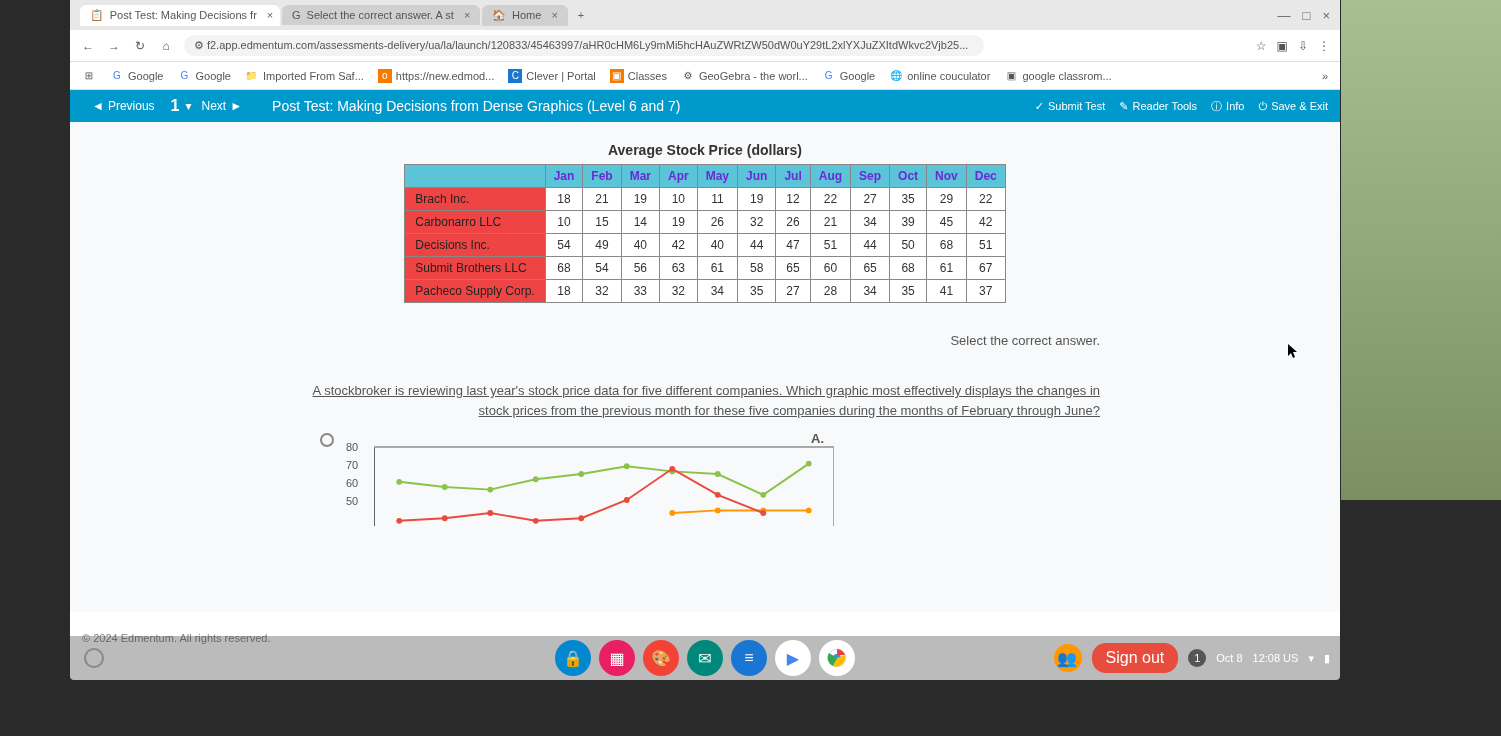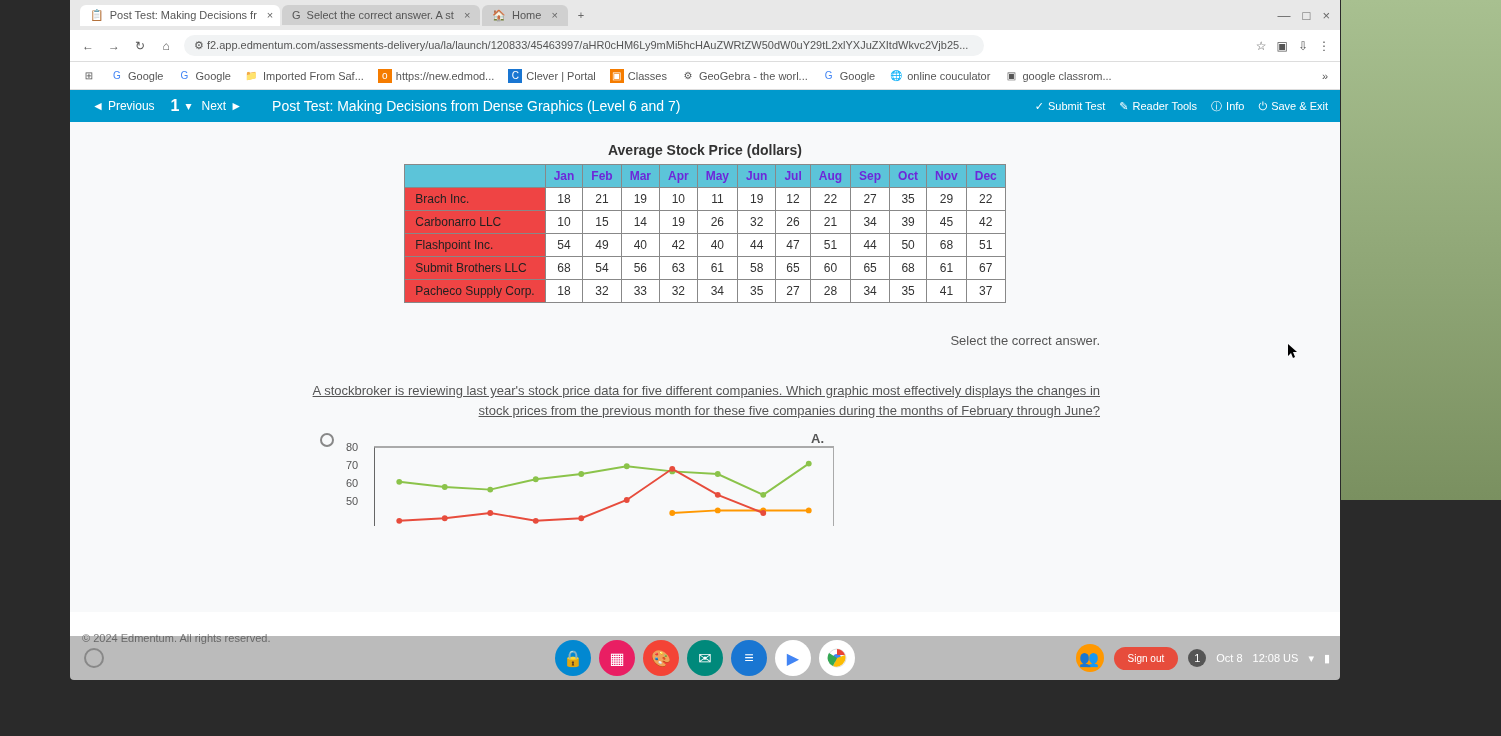--- a/index.html
+++ b/index.html
@@ -52,21 +52,21 @@
 .chart { position: relative; width: 460px; height: 80px; border: 1px solid #aaa; border-left: none; border-bottom: none; margin-left: 30px; }
 .y-axis { position: absolute; left: -28px; top: -6px; font-size: 11px; color: #555; display: flex; flex-direction: column; gap: 6px; }
 .chart-area { position: absolute; left: 0; top: 0; width: 100%; height: 100%; border-left: 1px solid #666; border-top: 1px solid #aaa; }
 svg.plot { width: 100%; height: 100%; }
 
 .footer { position: absolute; bottom: 36px; left: 12px; font-size: 11px; color: #888; }
 
 .taskbar { position: absolute; bottom: 0; left: 0; right: 0; height: 44px; background: rgba(30,30,30,0.3); display: flex; align-items: center; justify-content: center; gap: 8px; }
 .tb-icon { width: 36px; height: 36px; border-radius: 50%; display: flex; align-items: center; justify-content: center; font-size: 16px; color: #fff; }
 .tb-right { position: absolute; right: 10px; display: flex; align-items: center; gap: 10px; font-size: 11px; color: #fff; }
-.signout { background: #e74c3c; padding: 6px 14px; border-radius: 14px; color: #fff; font-size: 10px; }
+.signout { background: #e74c3c; padding: 6px 14px; border-radius: 14px; color: #fff; font-size: 16px; }
 .tb-left { position: absolute; left: 14px; }
 .circle-btn { width: 20px; height: 20px; border: 2px solid #888; border-radius: 50%; }
 
 .photo-bg { position: absolute; right: 0; top: 0; width: 160px; height: 500px; background: linear-gradient(180deg, #a8c090 0%, #7a9060 100%); z-index: -1; }
 </style>
 </head>
 <body>
 
 <div class="photo-bg"></div>
 
@@ -236,21 +236,21 @@
               <td>26</td>
               <td>32</td>
               <td>26</td>
               <td>21</td>
               <td>34</td>
               <td>39</td>
               <td>45</td>
               <td>42</td>
             </tr>
             <tr>
-              <td class="row-head">Flashpoint Inc.</td>
+              <td class="row-head">Decisions Inc.</td>
               <td>54</td>
               <td>49</td>
               <td>40</td>
               <td>42</td>
               <td>40</td>
               <td>44</td>
               <td>47</td>
               <td>51</td>
               <td>44</td>
               <td>50</td>

